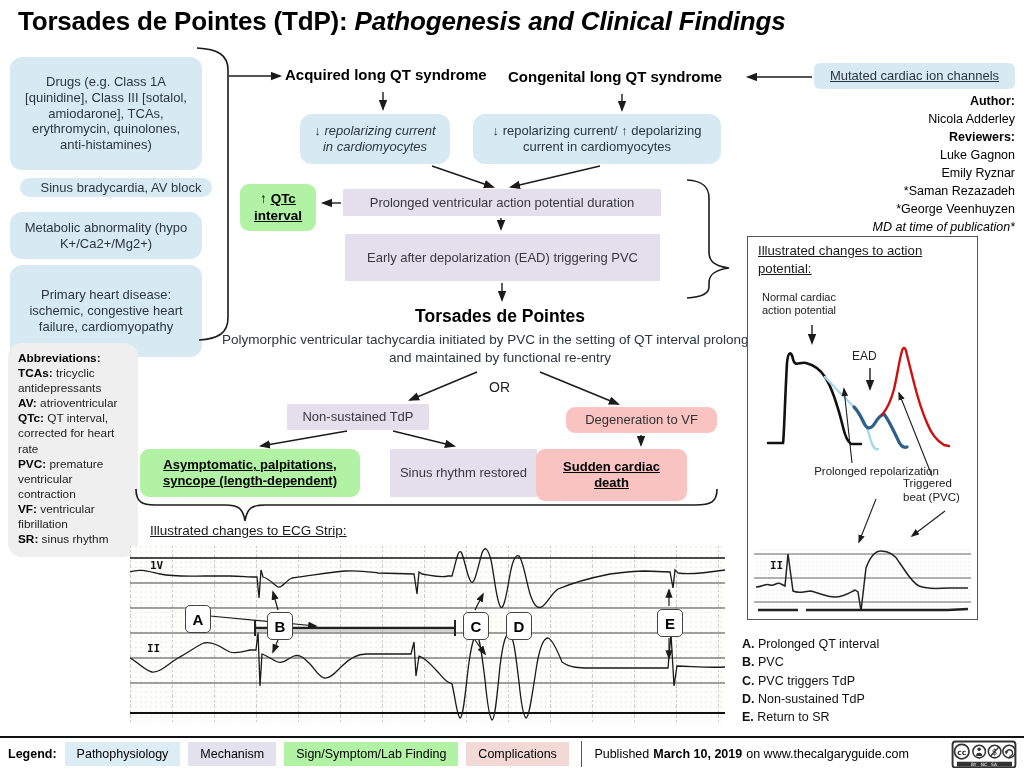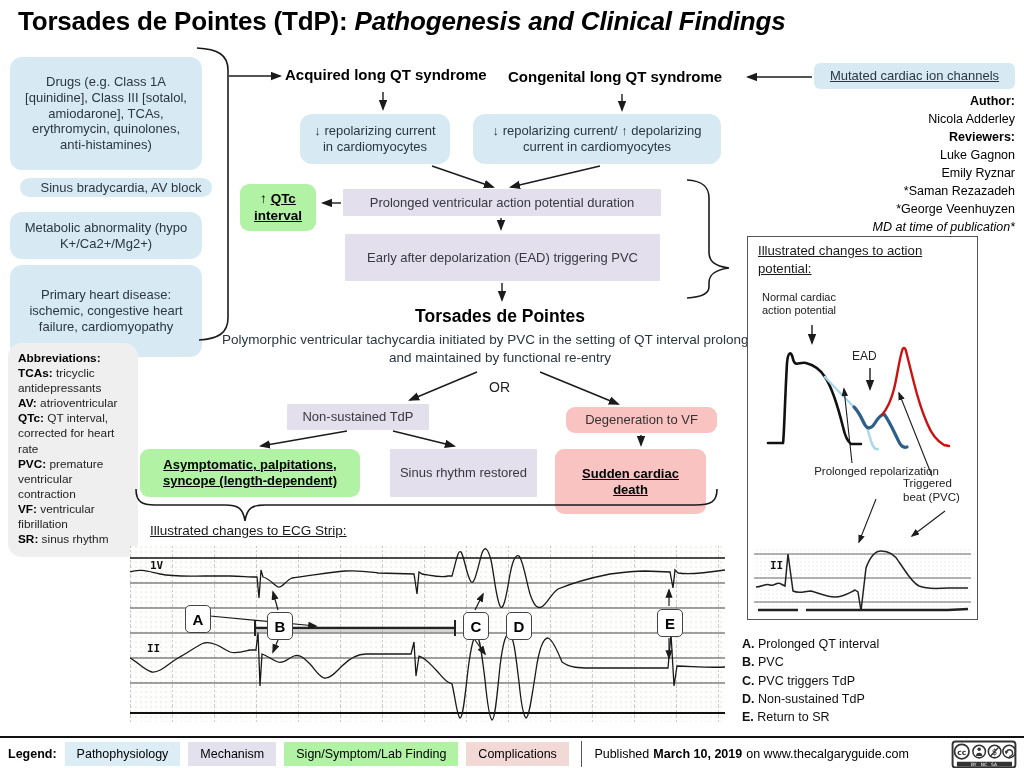--- a/index.html
+++ b/index.html
@@ -91,21 +91,21 @@
     <b>SR:</b> <span>sinus rhythm</span>
   </div>
 
   <div class="flow-head" style="left:285px;top:66px;">Acquired long QT syndrome</div>
   <div class="flow-head" style="left:508px;top:68px;">Congenital long QT syndrome</div>
 
   <div class="box blue" style="left:814px;top:63px;width:201px;height:26px;border-radius:6px;text-decoration:underline;">
       <span>Mutated cardiac ion channels</span>
     </div>
 
-  <div class="box blue" style="left:300px;top:114px;width:150px;height:50px;">
+  <div class="box blue" style="left:300px;top:114px;width:150px;height:50px;font-style:italic;">
       <span>↓ repolarizing current in cardiomyocytes</span>
     </div>
   <div class="box blue" style="left:473px;top:114px;width:248px;height:50px;">
       <span>↓ repolarizing current/ ↑ depolarizing current in cardiomyocytes</span>
     </div>
 
   <div class="box green" style="left:240px;top:184px;width:76px;height:47px;font-size:13.5px;">
     <span><span>↑ </span><span class="bold-u">QTc interval</span></span>
   </div>
 
@@ -126,21 +126,21 @@
   <div class="box pink" style="left:566px;top:407px;width:151px;height:26px;">
       <span>Degeneration to VF</span>
     </div>
 
   <div class="box green" style="left:140px;top:449px;width:220px;height:48px;">
       <span class="bold-u">Asymptomatic, palpitations, syncope (length-dependent)</span>
     </div>
   <div class="box lav" style="left:390px;top:449px;width:147px;height:48px;">
       <span>Sinus rhythm restored</span>
     </div>
-  <div class="box pink" style="left:555px;top:449px;width:151px;height:65px;">
+  <div class="box pink" style="left:536px;top:449px;width:151px;height:52px;">
       <span class="bold-u">Sudden cardiac death</span>
     </div>
 
   <div class="credits">
     <div><b>Author:</b></div>
     <div>Nicola Adderley</div>
     <div><b>Reviewers:</b></div>
     <div>Luke Gagnon</div>
     <div>Emily Ryznar</div>
     <div>*Saman Rezazadeh</div>

